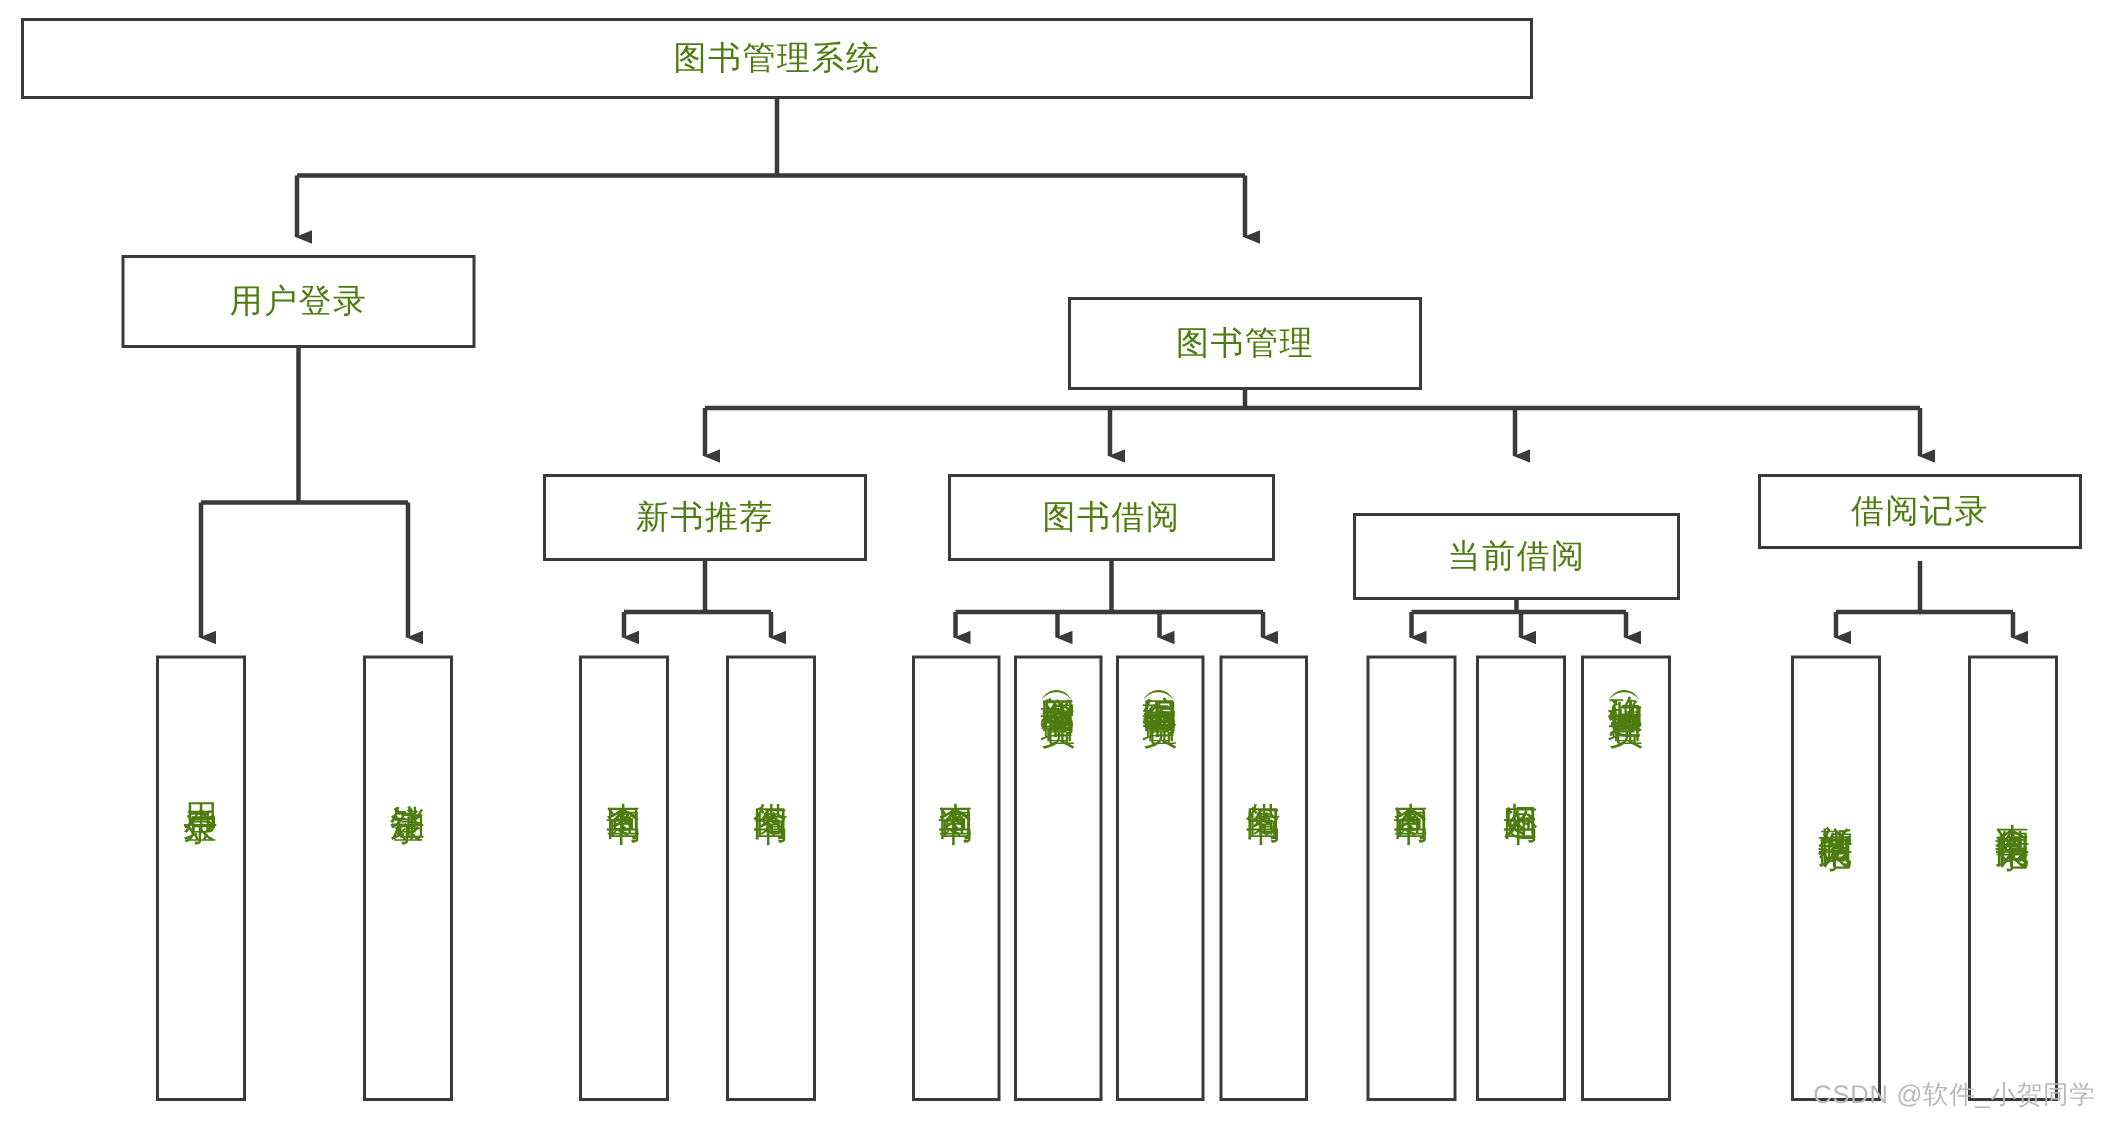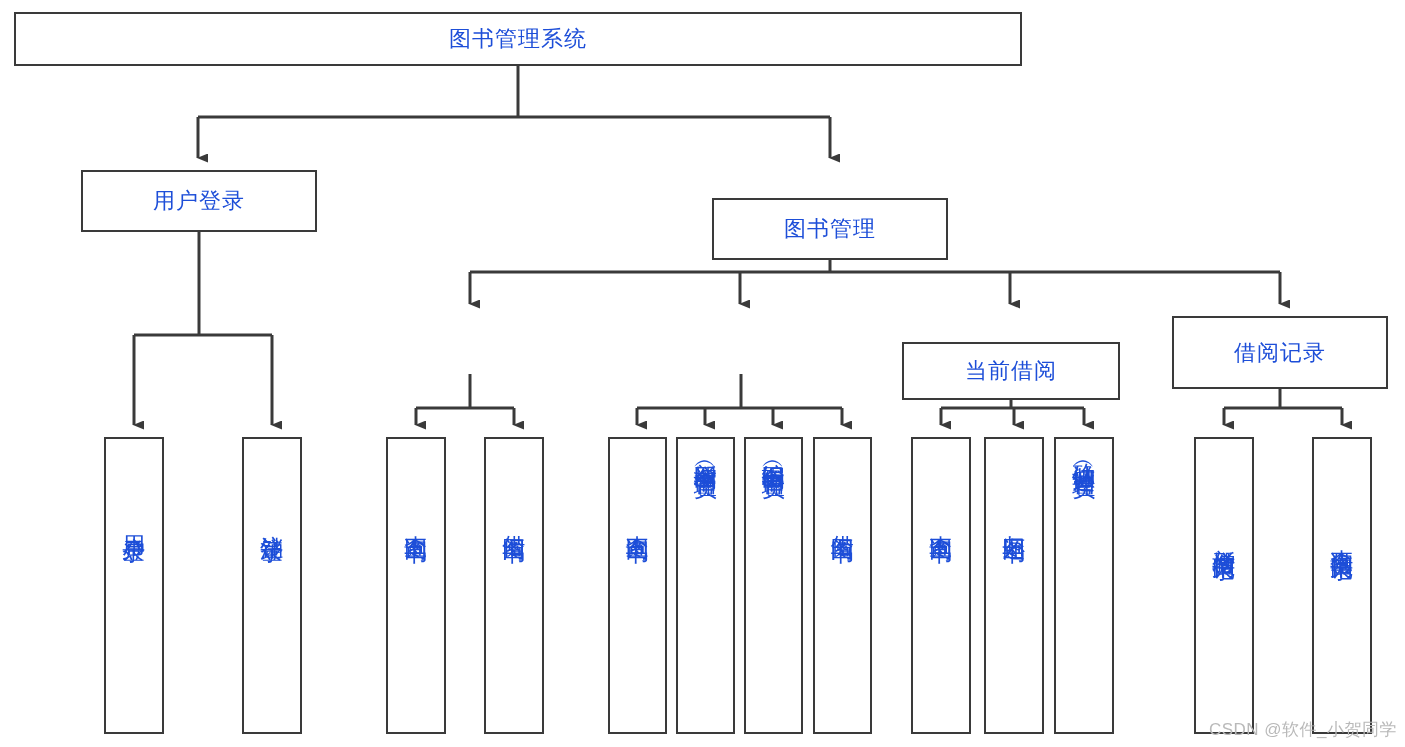--- a/index.html
+++ b/index.html
@@ -28,21 +28,21 @@
     pointer-events: none;
   }
   .node {
     position: absolute;
     box-sizing: border-box;
     background: #ffffff;
     border: 2px solid #3a3a3a;
     display: flex;
     align-items: center;
     justify-content: center;
-    color: #1d4ed8;
+    color: #4d7c0f;
   }
   .node.horiz .node-label {
     font-size: 22px;
     line-height: 1.15;
     letter-spacing: 1px;
     white-space: nowrap;
   }
   .node.vert {
     align-items: flex-start;
     justify-content: center;
@@ -133,24 +133,30 @@
     <span class="node-label">图书管理系统</span>
   </div>
 
   <div class="node horiz" style="left:81px; top:170px; width:236px; height:62px;">
     <span class="node-label">用户登录</span>
   </div>
   <div class="node horiz" style="left:712px; top:170px; width:236px; height:62px;margin-top:28px;">
     <span class="node-label">图书管理</span>
   </div>
 
+  <div class="node horiz" style="left:362px; top:316px; width:216px; height:58px;">
+    <span class="node-label">新书推荐</span>
+  </div>
+  <div class="node horiz" style="left:632px; top:316px; width:218px; height:58px;">
+    <span class="node-label">图书借阅</span>
+  </div>
   <div class="node horiz" style="left:902px; top:316px; width:218px; height:58px;margin-top:26px;">
     <span class="node-label">当前借阅</span>
   </div>
-  <div class="node horiz" style="left:1172px; top:316px; width:216px; height:73px;">
+  <div class="node horiz" style="left:1172px; top:316px; width:216px; height:50px;">
     <span class="node-label">借阅记录</span>
   </div>
 
   <div class="node vert mid" style="left:104px; top:437px; width:60px; height:297px;">
     <span class="node-label">用户登录</span>
   </div>
   <div class="node vert mid" style="left:242px; top:437px; width:60px; height:297px;">
     <span class="node-label">注销登录</span>
   </div>
 

